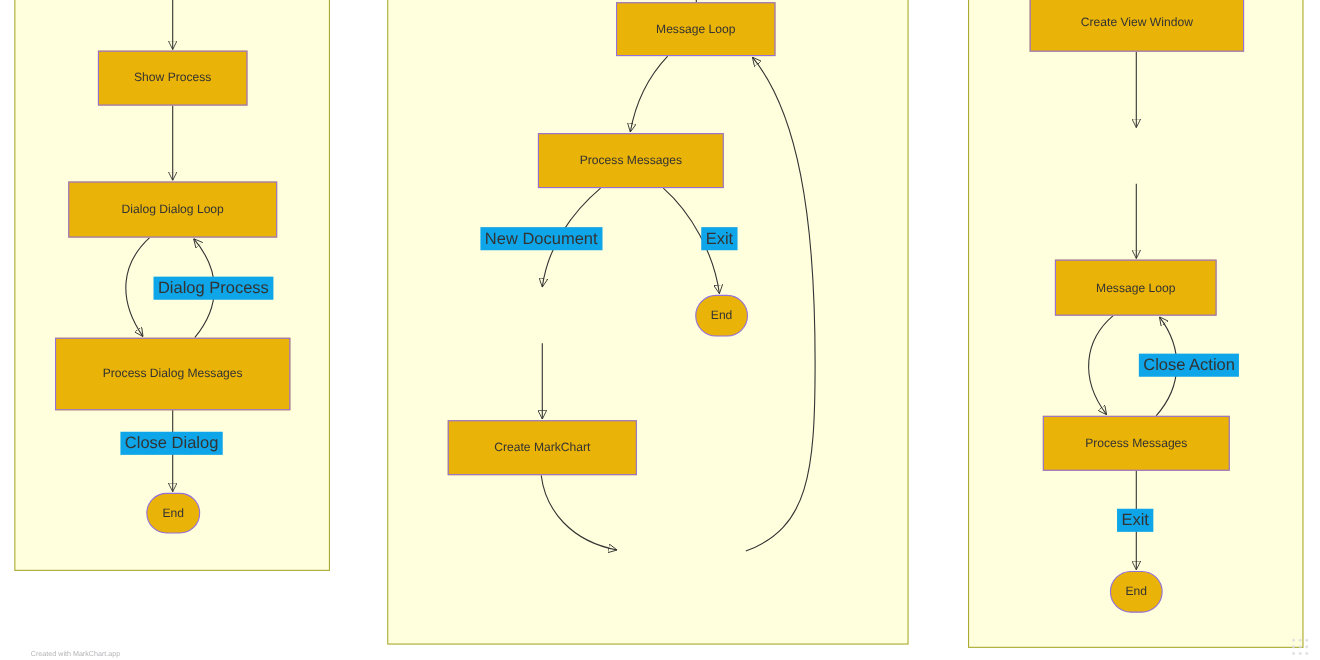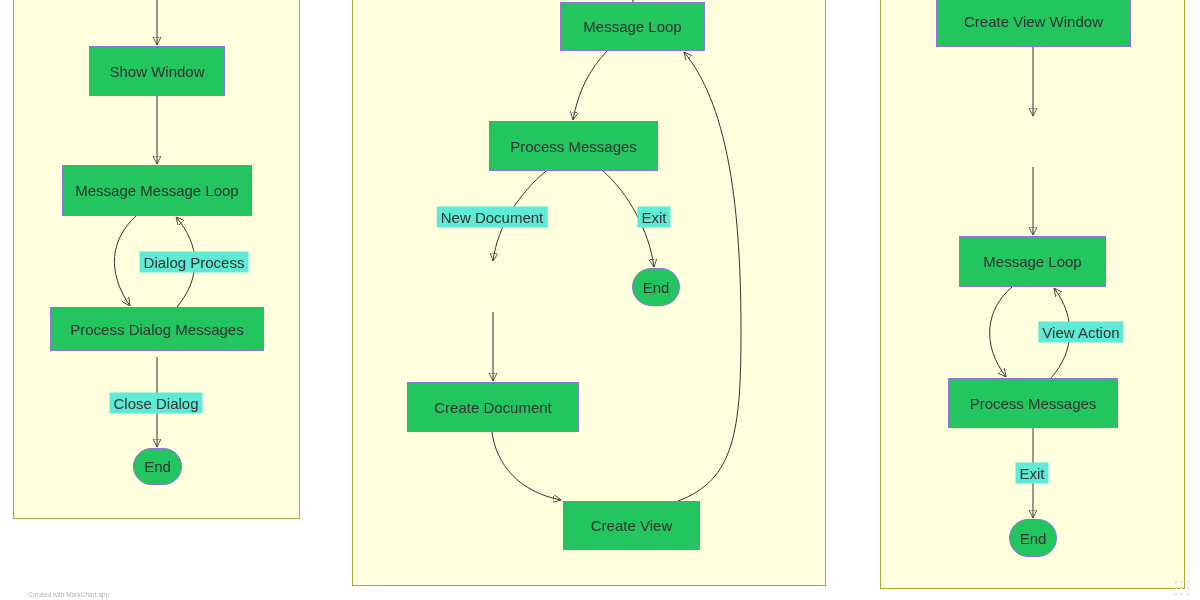--- a/index.html
+++ b/index.html
@@ -1,25 +1,25 @@
 <!DOCTYPE html>
 <html><head>
 <meta charset="utf-8">
 <style>
   html,body{margin:0;padding:0;background:#fff;}
   .stage{position:relative;width:1200px;height:600px;overflow:hidden;
          font-family:"Liberation Sans",sans-serif;color:#333;background:#fff;}
   .panel{position:absolute;background:#FFFFDE;border:1px solid #AAAA33;box-sizing:border-box;z-index:1;}
   .edges{position:absolute;left:0;top:0;z-index:2;pointer-events:none;}
   .edges path{fill:none;stroke:#333333;stroke-width:1;}
-  .node{position:absolute;background:#22c55e;border:1px solid #9370DB;box-sizing:border-box;
-        display:flex;align-items:center;justify-content:center;font-size:15px;color:#333;
+  .node{position:absolute;background:#eab308;border:1px solid #9370DB;box-sizing:border-box;
+        display:flex;align-items:center;justify-content:center;font-size:11px;color:#333;
         z-index:3;white-space:nowrap;}
   .stadium{border-radius:19px;}
-  .elabel{position:absolute;transform:translate(-50%,-50%);background:#5eead4;color:#333;
+  .elabel{position:absolute;transform:translate(-50%,-50%);background:#0ea5e9;color:#333;
           font-size:15px;line-height:17px;padding:2px 4px;z-index:4;white-space:nowrap;}
   .watermark{position:absolute;left:28px;top:591px;font-size:6.5px;color:#b4b4b8;z-index:5;}
   .grip{position:absolute;left:1172px;top:578px;width:20px;height:19px;z-index:5;
         background-image:radial-gradient(#dcdcde 1px,transparent 1.3px);
         background-size:6px 6px;background-position:1px 1px;}
 </style>
 </head>
 <body>
 
 <div class="stage">
@@ -49,38 +49,37 @@
     <path d="M492,432 C496,464 519,492 561,500" marker-end="url(#arrow)"></path>
     <path d="M678,501 C735,480 741,430 741,330 C741,195 725,102 684,52" marker-end="url(#arrow)"></path>
 
     <path d="M1033,47 L1033,116" marker-end="url(#arrow)"></path>
     <path d="M1033,167 L1033,235" marker-end="url(#arrow)"></path>
     <path d="M1012,287 C986,309 981,344 1006,377" marker-end="url(#arrow)"></path>
     <path d="M1051,378 C1075,351 1076,317 1054,288" marker-end="url(#arrow)"></path>
     <path d="M1033,427 L1033,518" marker-end="url(#arrow)"></path>
   </svg>
 
-  <div class="node" style="left:89px;top:46px;width:136px;height:50px">Show Window</div>
-  <div class="node" style="left:62px;top:165px;width:190px;height:51px">Message Message Loop</div>
-  <div class="node" style="left:50px;top:307px;width:214px;height:44px">Process Dialog Messages</div>
+  <div class="node" style="left:89px;top:46px;width:136px;height:50px">Show Process</div>
+  <div class="node" style="left:62px;top:165px;width:190px;height:51px">Dialog Dialog Loop</div>
+  <div class="node" style="left:50px;top:307px;width:214px;height:66px">Process Dialog Messages</div>
   <div class="node stadium" style="left:133px;top:448px;width:49px;height:37px">End</div>
 
   <div class="node" style="left:560px;top:2px;width:145px;height:49px">Message Loop</div>
   <div class="node" style="left:489px;top:121px;width:169px;height:50px">Process Messages</div>
-  <div class="node" style="left:407px;top:382px;width:172px;height:50px">Create Document</div>
-  <div class="node" style="left:563px;top:501px;width:137px;height:49px">Create View</div>
+  <div class="node" style="left:407px;top:382px;width:172px;height:50px">Create MarkChart</div>
   <div class="node stadium" style="left:632px;top:268px;width:48px;height:38px">End</div>
 
   <div class="node" style="left:936px;top:-5px;width:195px;height:52px">Create View Window</div>
   <div class="node" style="left:959px;top:236px;width:147px;height:51px">Message Loop</div>
   <div class="node" style="left:948px;top:378px;width:170px;height:50px">Process Messages</div>
   <div class="node stadium" style="left:1009px;top:519px;width:48px;height:38px">End</div>
 
   <div class="elabel" style="left:194px;top:262px">Dialog Process</div>
   <div class="elabel" style="left:156px;top:403px">Close Dialog</div>
   <div class="elabel" style="left:492px;top:217px">New Document</div>
   <div class="elabel" style="left:654px;top:217px">Exit</div>
-  <div class="elabel" style="left:1081px;top:332px">View Action</div>
+  <div class="elabel" style="left:1081px;top:332px">Close Action</div>
   <div class="elabel" style="left:1032px;top:473px">Exit</div>
 
   <div class="watermark">Created with MarkChart.app</div>
   <div class="grip"></div>
 </div>
 
 </body></html>

